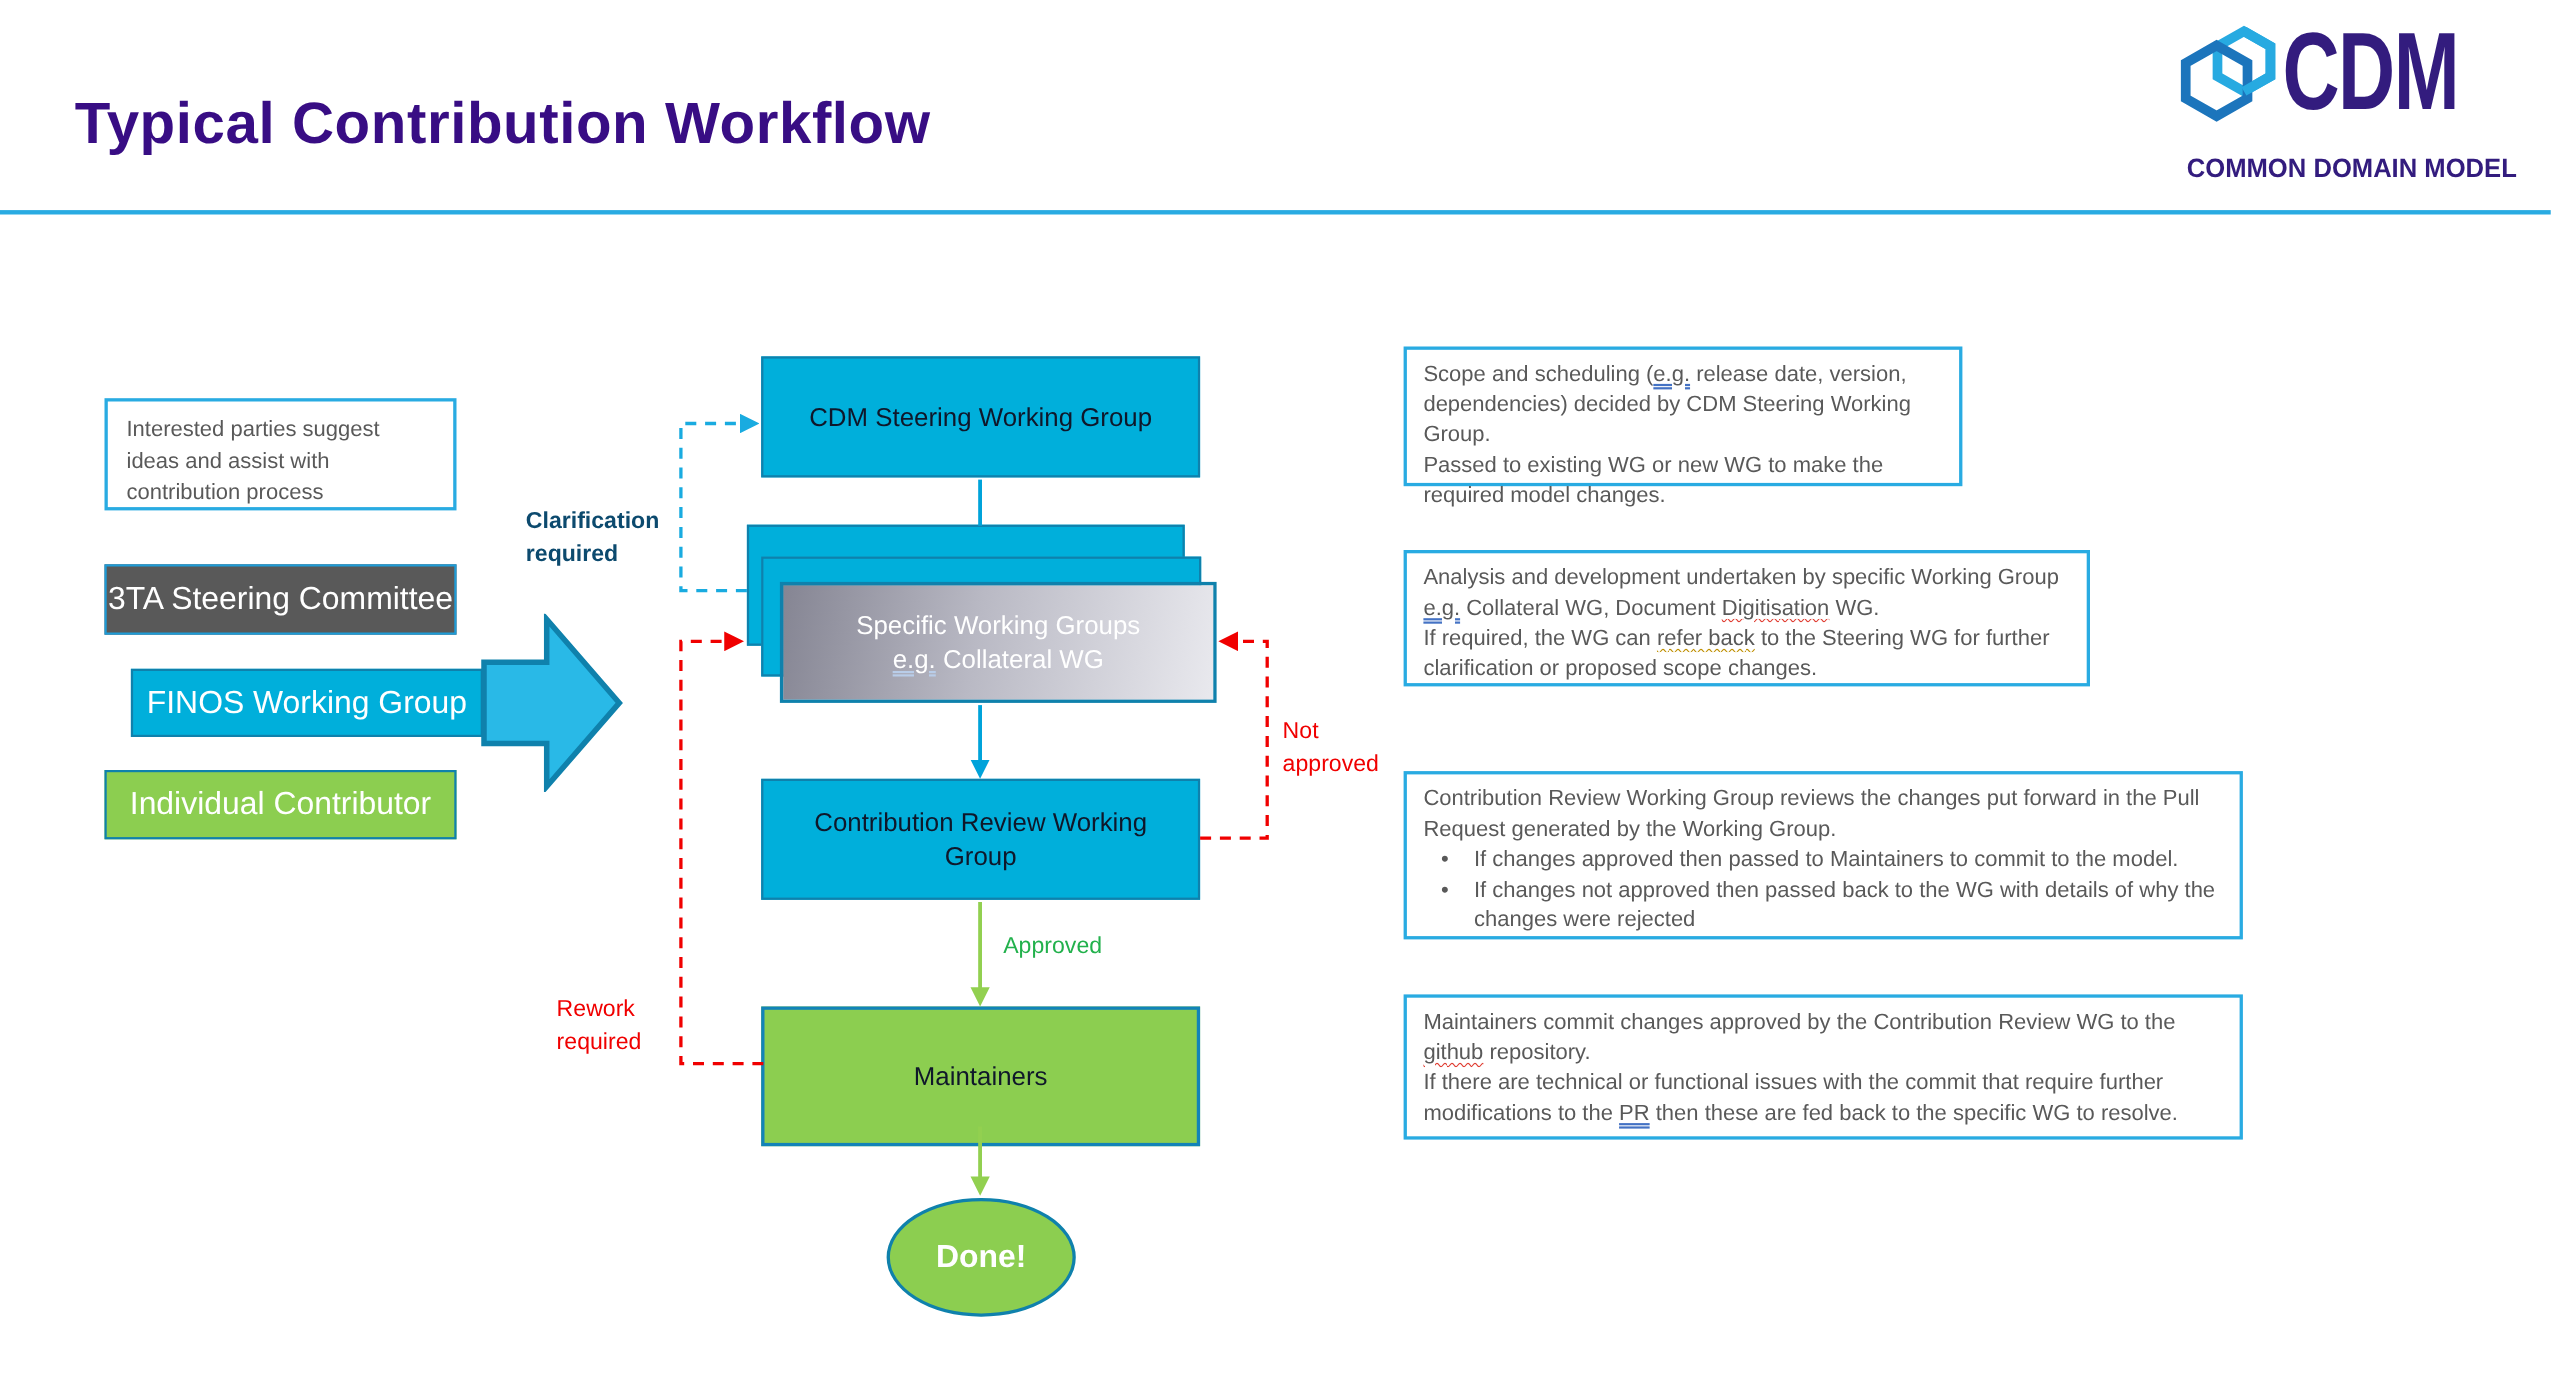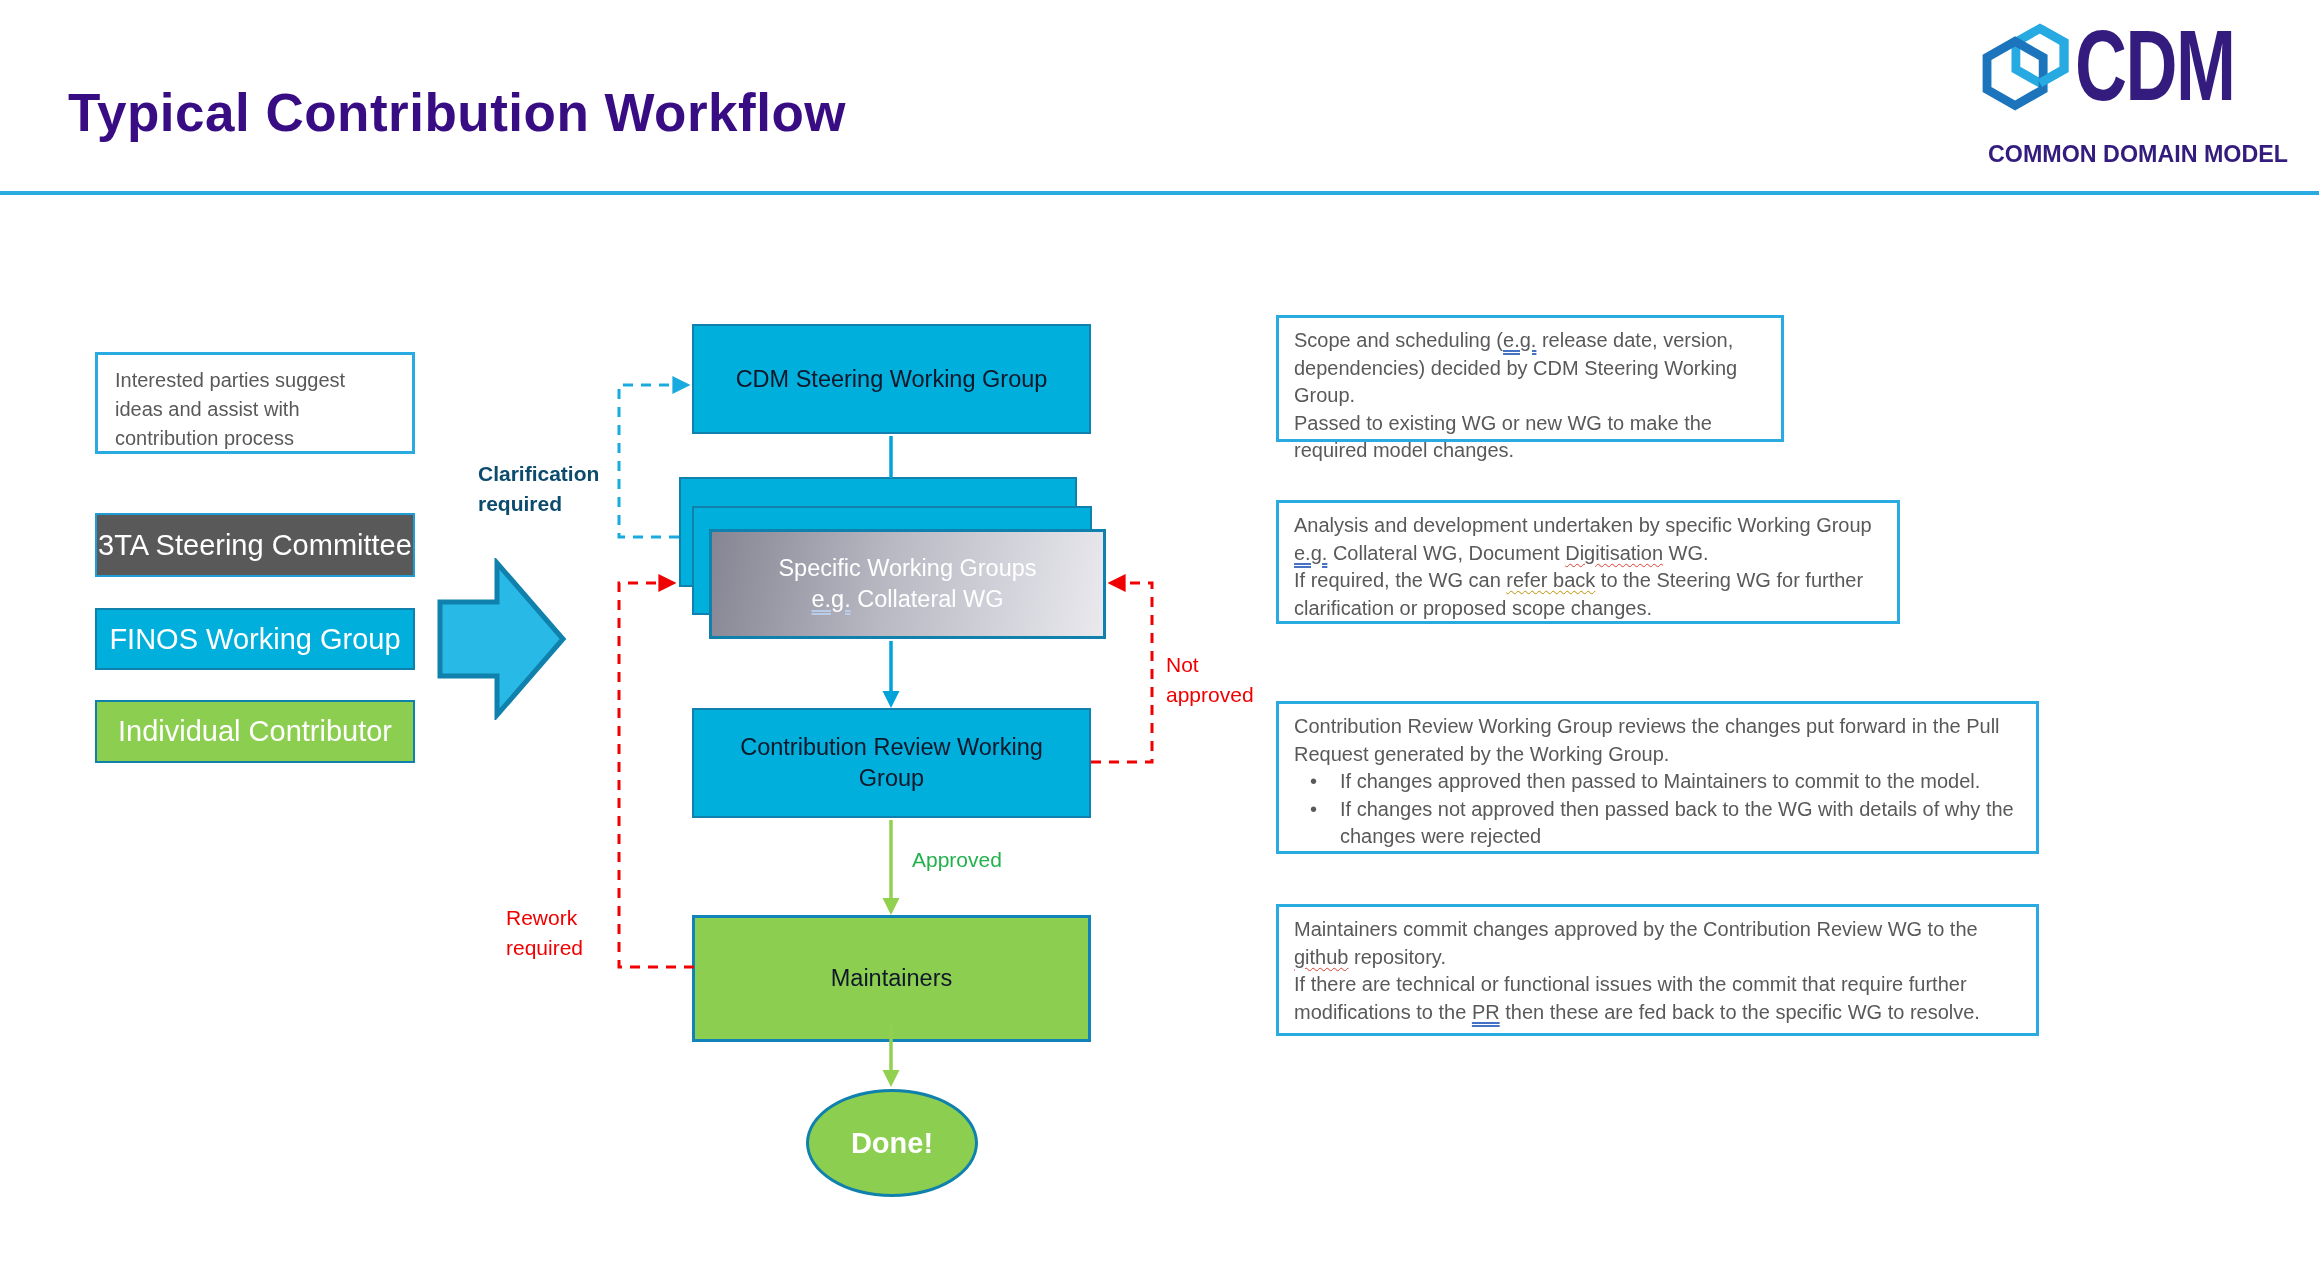--- a/index.html
+++ b/index.html
@@ -23,30 +23,30 @@
     transform:scaleX(0.72); transform-origin:left center; letter-spacing:-2px;
   }
   .logo-sub {
     margin-top:4px; font-size:24px; font-weight:bold; color:#331C7E;
     transform:scaleX(0.97); transform-origin:center; letter-spacing:0px; white-space:nowrap;
   }
 
   
   .lbox { position:absolute; left:95px; width:320px; }
   .lbox-intro {
-    top:352px; height:102px; border:3px solid #29ABE2; background:#fff;
+    top:362px; height:102px; border:3px solid #29ABE2; background:#fff;
     color:#595959; font-size:20px; line-height:29px; padding:11px 10px 0 17px;
     white-space:pre-line;
   }
   .lbox-flat {
     display:flex; align-items:center; justify-content:center; text-align:left;
     color:#fff; font-size:29px;
   }
   .lbox-dark  { top:513px; height:64px; background:#595959; border:2px solid #1E9CD7; }
-  .lbox-cyan  { top:608px; height:62px; background:#00AFDB; border:2px solid #0F81AC; }
+  .lbox-cyan  { top:608px; height:62px; background:#00AFDB; border:2px solid #0F81AC;margin-left:24px; }
   .lbox-green { top:700px; height:63px; background:#8CCE50; border:2px solid #0F81AC; }
 
   .big-arrow { position:absolute; left:435px; top:558px; }
 
   
   .fbox {
     position:absolute; left:692px; width:399px;
     display:flex; align-items:center; justify-content:center; text-align:center;
     color:#0f172a; font-size:23.5px; line-height:31px; padding:0 14px;
   }

